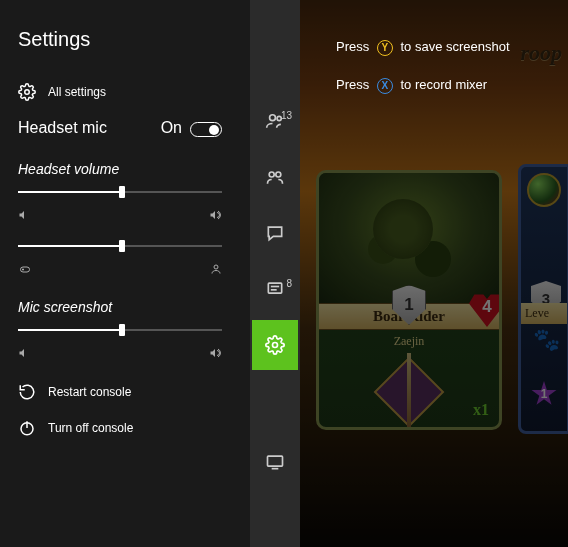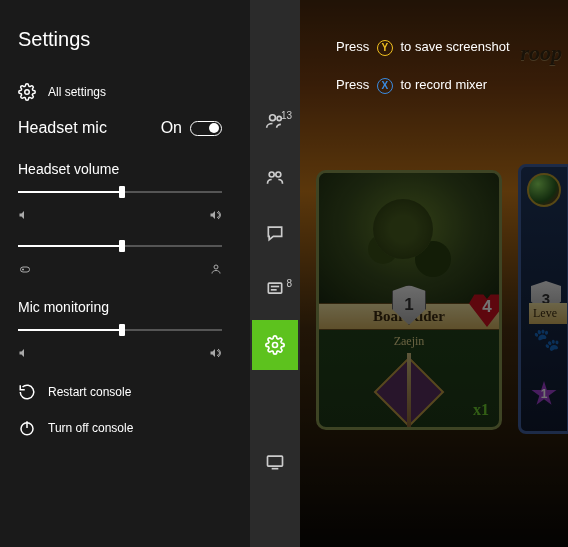--- a/index.html
+++ b/index.html
@@ -30,31 +30,31 @@
     margin-bottom: 18px;
     font-size: 12px;
   }
   .row.clickable { cursor: pointer; }
   .row-icon { width: 18px; height: 18px; display:flex; align-items:center; justify-content:center; }
   .toggle-row {
     display:flex; align-items:center; justify-content:space-between;
     margin-bottom: 24px;
     font-size: 16px;
   }
-  .toggle-right { display:flex; align-items:center; gap:8px; }
+  .toggle-right { display:flex; align-items:flex-end; gap:8px; }
   .toggle {
     width: 32px; height: 15px; border:1px solid #fff; border-radius:8px;
     position:relative;
   }
   .toggle::after {
     content:""; position:absolute; right:2px; top:1.5px;
     width:10px; height:10px; border-radius:50%; background:#fff;
   }
   .slider-block { margin-bottom: 24px; }
-  .slider-label { font-size:14px; margin-bottom: 14px; }
+  .slider-label { font-size:14px; margin-bottom: 14px; font-style: italic; }
   .slider-track {
     position:relative;
     width:100%; height:2px; background:#555;
     margin-bottom: 16px;
   }
   .slider-fill {
     position:absolute; left:0; top:0; height:2px; background:#fff;
   }
   .slider-thumb {
     position:absolute; top:-5px; width:6px; height:12px; background:#fff;
@@ -204,21 +204,21 @@
   }
   .side-shield {
     position:absolute; top:114px; left:10px;
     width:30px; height:34px;
     background: linear-gradient(180deg,#f0f0f0,#b0b0b0);
     clip-path: polygon(50% 0, 100% 15%, 100% 60%, 50% 100%, 0 60%, 0 15%);
     display:flex; align-items:center; justify-content:center;
     color:#333; font-weight:bold; font-size:15px;
   }
   .side-name {
-    position:absolute; top:136px; left:8px; right:0;
+    position:absolute; top:136px; left:0; right:0;
     background: linear-gradient(180deg, #f0e0a0 0%, #d0b060 100%);
     color:#3a2a10; text-align:left; padding:3px 4px;
     font-family: Georgia, serif; font-size:12px;
   }
   .side-paw {
     position:absolute; top:160px; left:12px;
     font-size:22px; color:#111;
   }
   .side-star {
     position:absolute; bottom:24px; left:10px;
@@ -291,21 +291,21 @@
       <span>
           <svg width="12" height="12" viewBox="0 0 24 24" fill="none" stroke="#aaa" stroke-width="2">
             <circle cx="12" cy="8" r="4"></circle>
             <path d="M4 21c0-4 4-6 8-6s8 2 8 6"></path>
           </svg>
         </span>
     </div>
   </div>
 
   <div class="slider-block">
-    <div class="slider-label">Mic monitoring</div>
+    <div class="slider-label">Mic screenshot</div>
     <div class="slider-track">
       <div class="slider-fill" style="width:51%"></div>
       <div class="slider-thumb" style="left:51%"></div>
     </div>
     <div class="slider-icons">
       <span>
           <svg width="12" height="12" viewBox="0 0 24 24" fill="#aaa">
             <path d="M3 9v6h4l5 5V4L7 9H3z"></path>
           </svg>
         </span>

